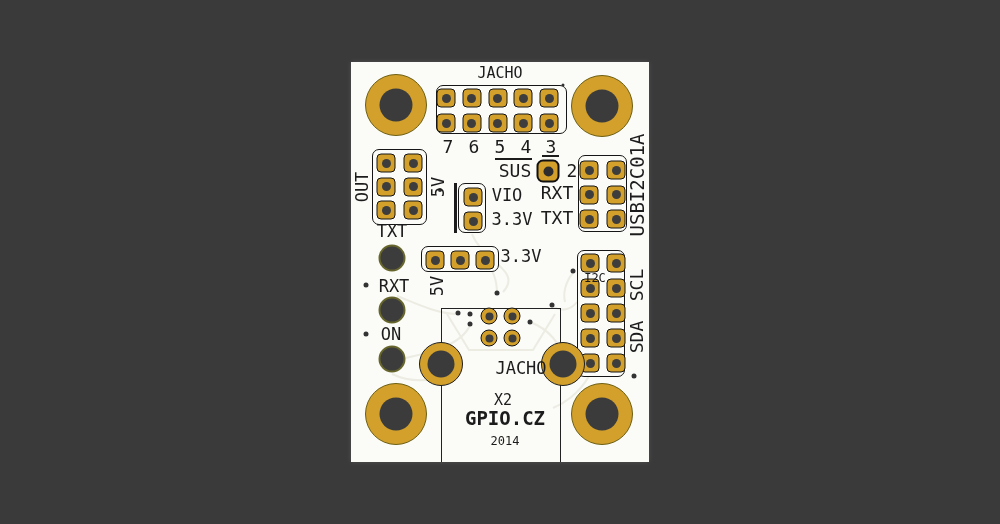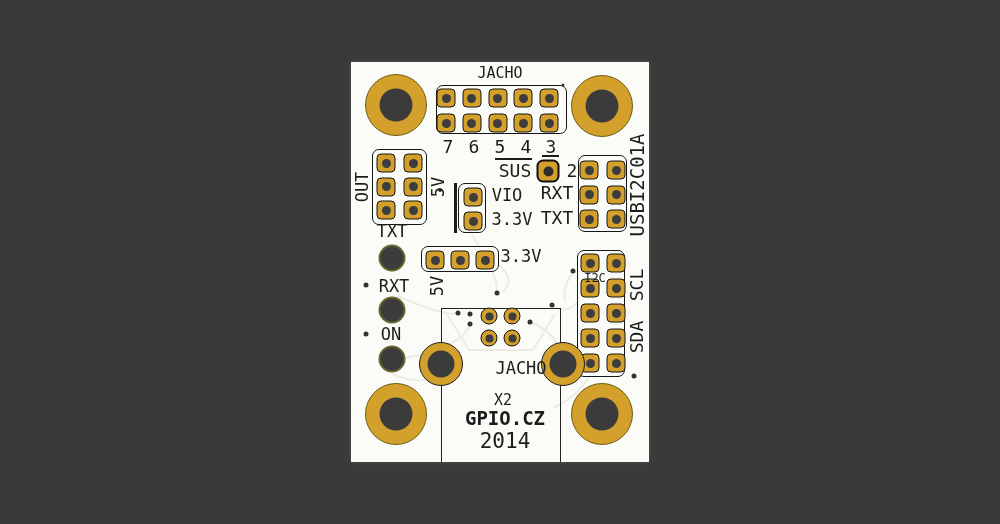--- a/index.html
+++ b/index.html
@@ -192,15 +192,15 @@
     <span class="t" style="left:206px;top:131px;font-size:18px;">RXT</span>
     <span class="t" style="left:206px;top:156px;font-size:18px;">TXT</span>
     <span class="t" style="left:244px;top:176px;font-size:12px;margin-top:40px;">I2C</span>
     <span class="vt" style="left:286px;top:123px;font-size:19px;">USBI2C01A</span>
     <span class="vt" style="left:286px;top:223px;font-size:18px;">SCL</span>
     <span class="vt" style="left:286px;top:275px;font-size:18px;">SDA</span>
 
     <span class="t" style="left:158px;top:306px;margin-left:12px;">JACHO</span>
     <span class="t" style="left:152px;top:338px;font-size:15px;">X2</span>
     <span class="t bold" style="left:154px;top:356px;font-size:19px;">GPIO.CZ</span>
-    <span class="t" style="left:154px;top:379px;font-size:21px;">2014</span>
+    <span class="t" style="left:154px;top:379px;font-size:12px;">2014</span>
   </div>
 </div>
 
 </body></html>

